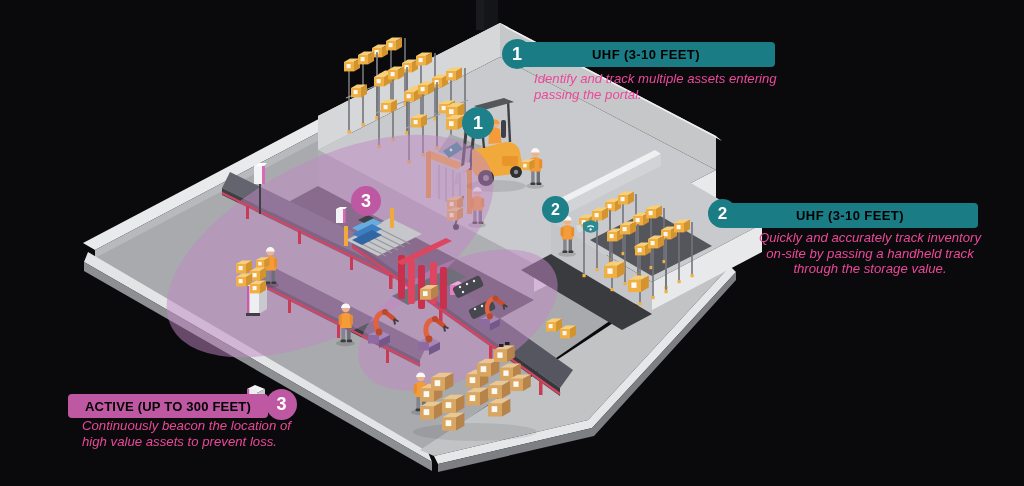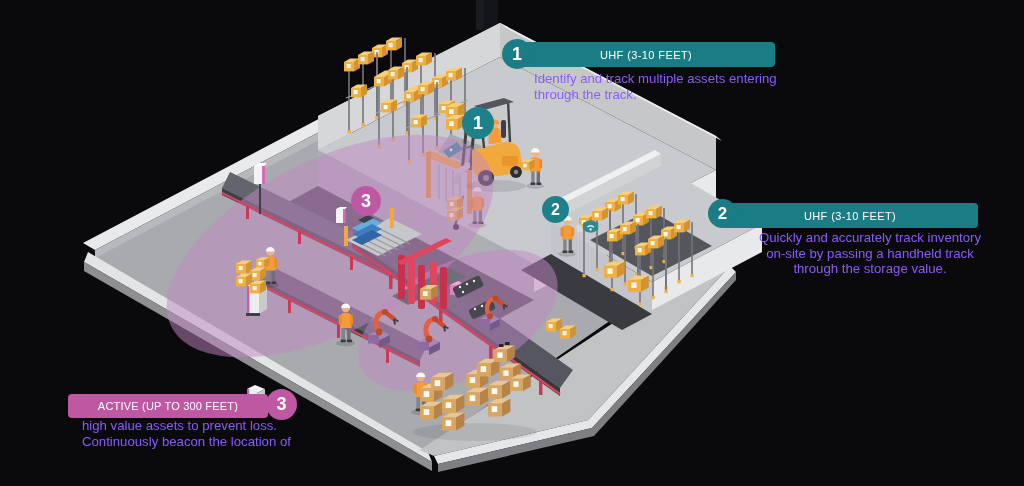--- a/index.html
+++ b/index.html
@@ -5,24 +5,24 @@
   html,body{margin:0;padding:0;background:#0a0a0c;}
   .stage{position:relative;width:1024px;height:486px;background:#0a0a0c;overflow:hidden;
          font-family:"Liberation Sans", sans-serif;}
   .scene-svg{position:absolute;left:0;top:0;}
   
   .badge{position:absolute;border-radius:50%;display:flex;align-items:center;justify-content:center;
          color:#fff;font-weight:bold;z-index:6;}
   .badge.teal{background:#1a7d85;}
   .badge.magenta{background:#be58a2;}
   .banner{position:absolute;display:flex;align-items:center;justify-content:center;
-          border-radius:4px;color:#ffffff;font-weight:normal;font-size:11px;letter-spacing:.4px;z-index:5;}
+          border-radius:4px;color:#000000;font-weight:bold;font-size:13px;letter-spacing:.4px;z-index:5;}
   .banner.teal{background:#1a7d85;}
   .banner.magenta{background:#be58a2;}
-  .body-text{position:absolute;color:#8b5cf6;font-size:13.2px;line-height:1.18;z-index:5;}
+  .body-text{position:absolute;color:#ec4899;font-size:13.2px;line-height:1.18;z-index:5;font-style:italic;}
   .marker{position:absolute;border-radius:50%;display:flex;align-items:center;justify-content:center;
           color:#fff;font-weight:bold;font-size:18px;z-index:4;}
   .marker.teal{background:#1e8089;}
   .marker.magenta{background:#be58a2;}
 </style>
 </head>
 <body>
 
 <div class="stage">
 
@@ -366,36 +366,36 @@
 
 <div class="marker teal" style="left:462px;top:107px;width:32px;height:32px;">1</div>
 <div class="marker teal" style="left:542px;top:196px;width:27px;height:27px;font-size:16px;">2</div>
 <div class="marker magenta" style="left:351px;top:186px;width:30px;height:30px;">3</div>
 
 <div>
   <div class="badge teal" style="left:502px;top:39px;width:30px;height:30px;font-size:18px;">1</div>
   <div class="banner teal" style="left:517px;top:42px;width:258px;height:25px;">UHF (3-10 FEET)</div>
   <div class="body-text" style="left:534px;top:71px;width:262px;">
     <div>Identify and track multiple assets entering</div>
-    <div>through the track.</div>
+    <div>passing the portal.</div>
   </div>
 </div>
 
 <div>
   <div class="badge teal" style="left:708px;top:199px;width:29px;height:29px;font-size:17px;">2</div>
   <div class="banner teal" style="left:722px;top:203px;width:256px;height:25px;">UHF (3-10 FEET)</div>
   <div class="body-text" style="left:744px;top:230px;width:252px;text-align:center;">
     <div>Quickly and accurately track inventory</div>
     <div>on-site by passing a handheld track</div>
     <div>through the storage value.</div>
   </div>
 </div>
 
 <div>
   <div class="badge magenta" style="left:266px;top:389px;width:31px;height:31px;font-size:18px;">3</div>
   <div class="banner magenta" style="left:68px;top:394px;width:200px;height:24px;letter-spacing:.2px;">ACTIVE (UP TO 300 FEET)</div>
   <div class="body-text" style="left:82px;top:418px;width:244px;">
+    <div>Continuously beacon the location of</div>
     <div>high value assets to prevent loss.</div>
-    <div>Continuously beacon the location of</div>
   </div>
 </div>
 
 </div>
 
 </body></html>

